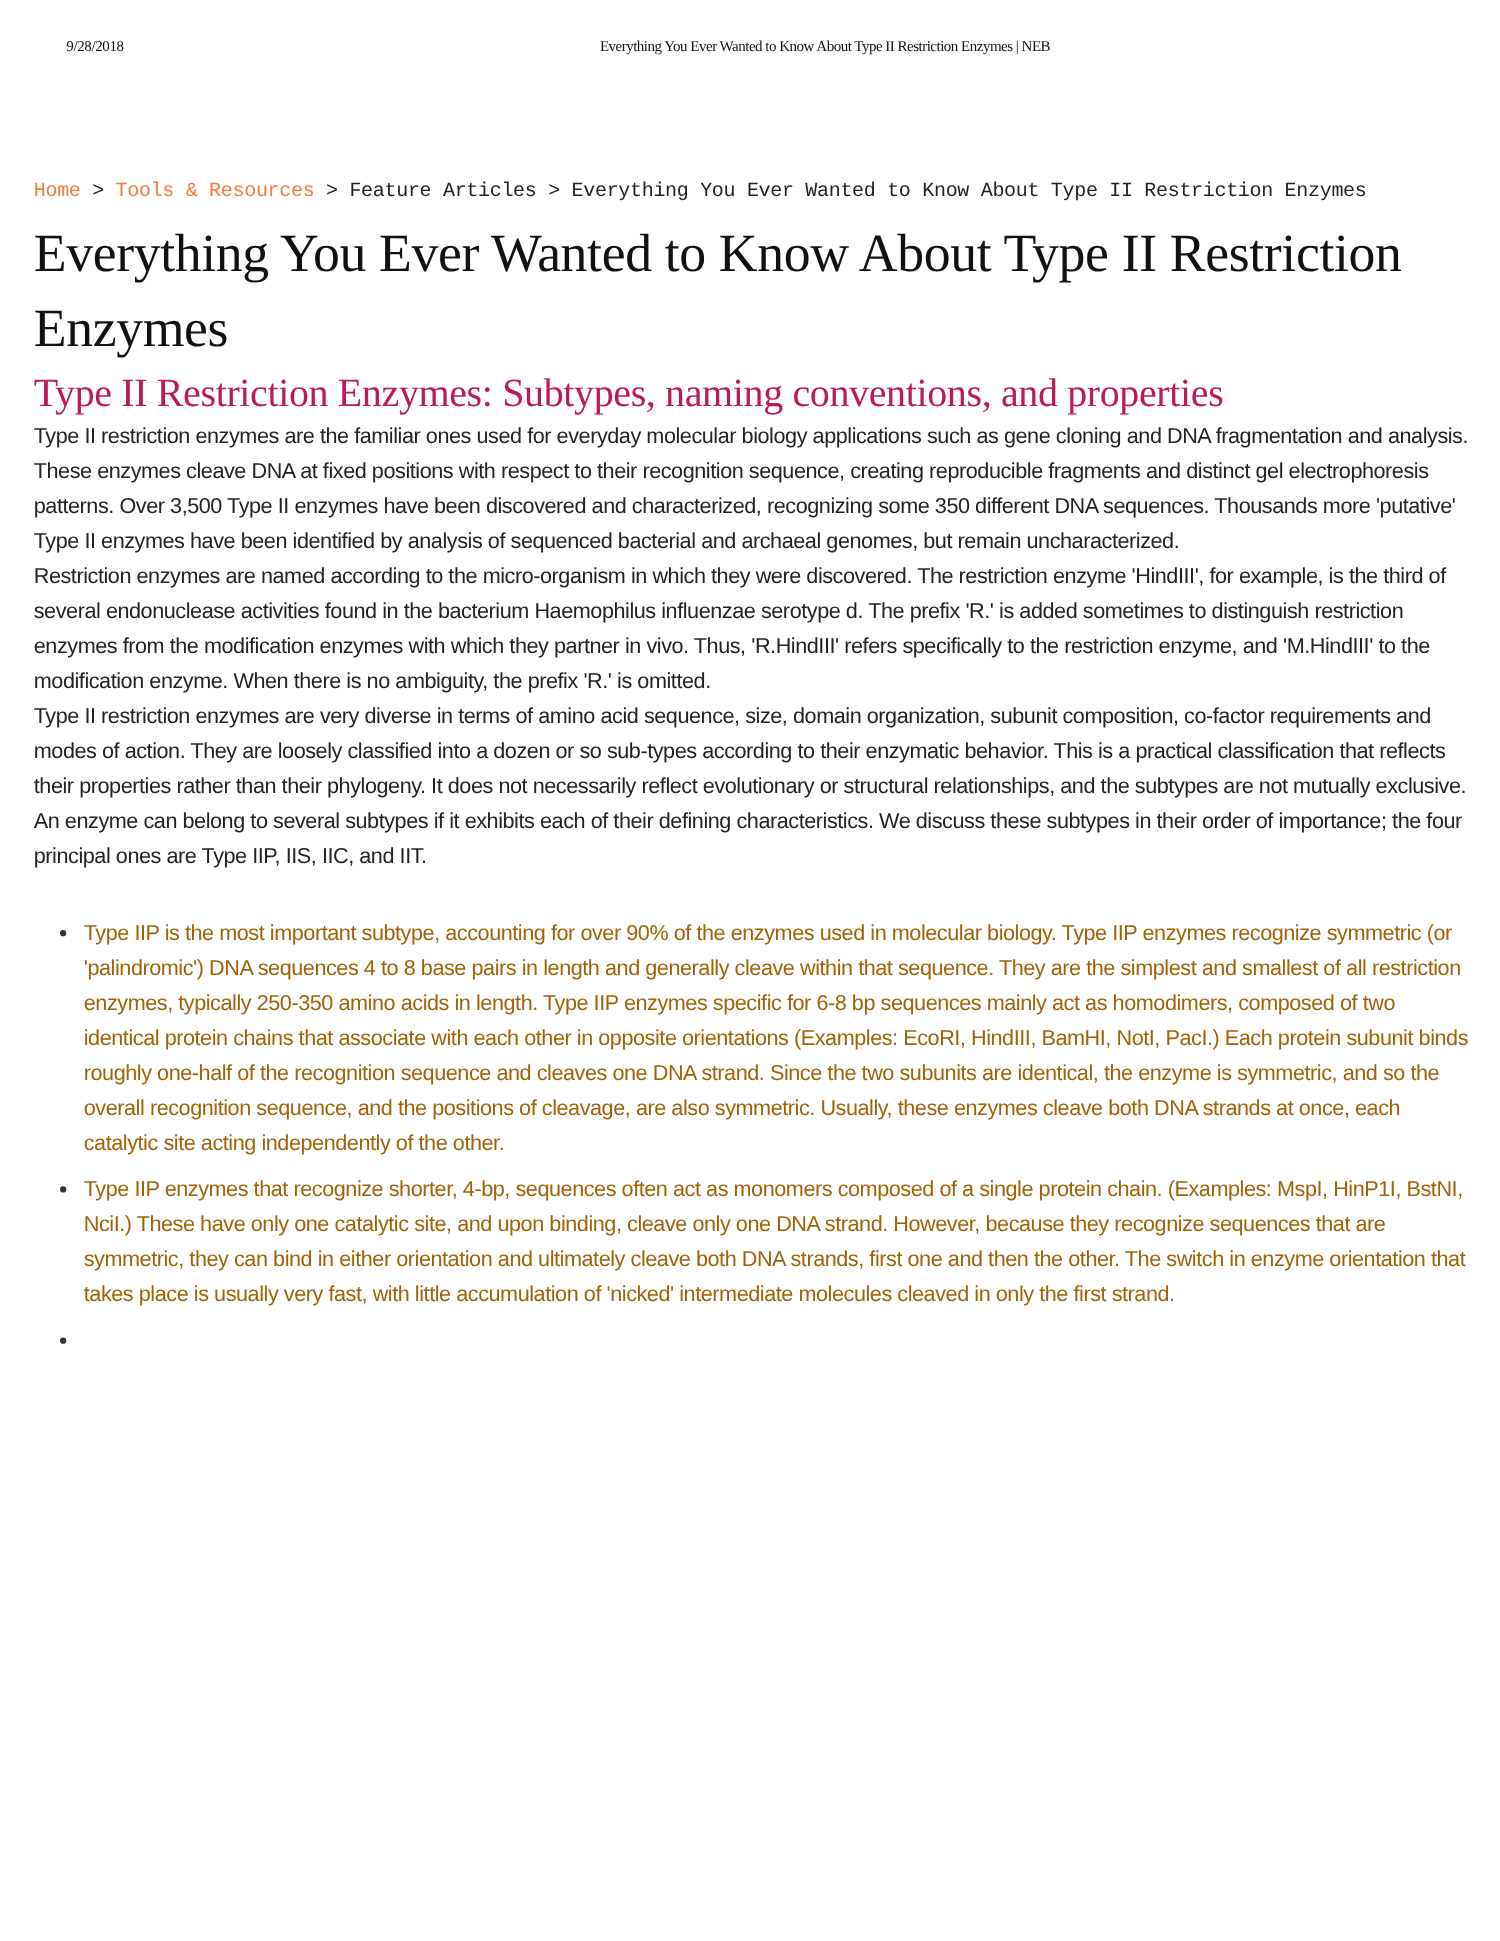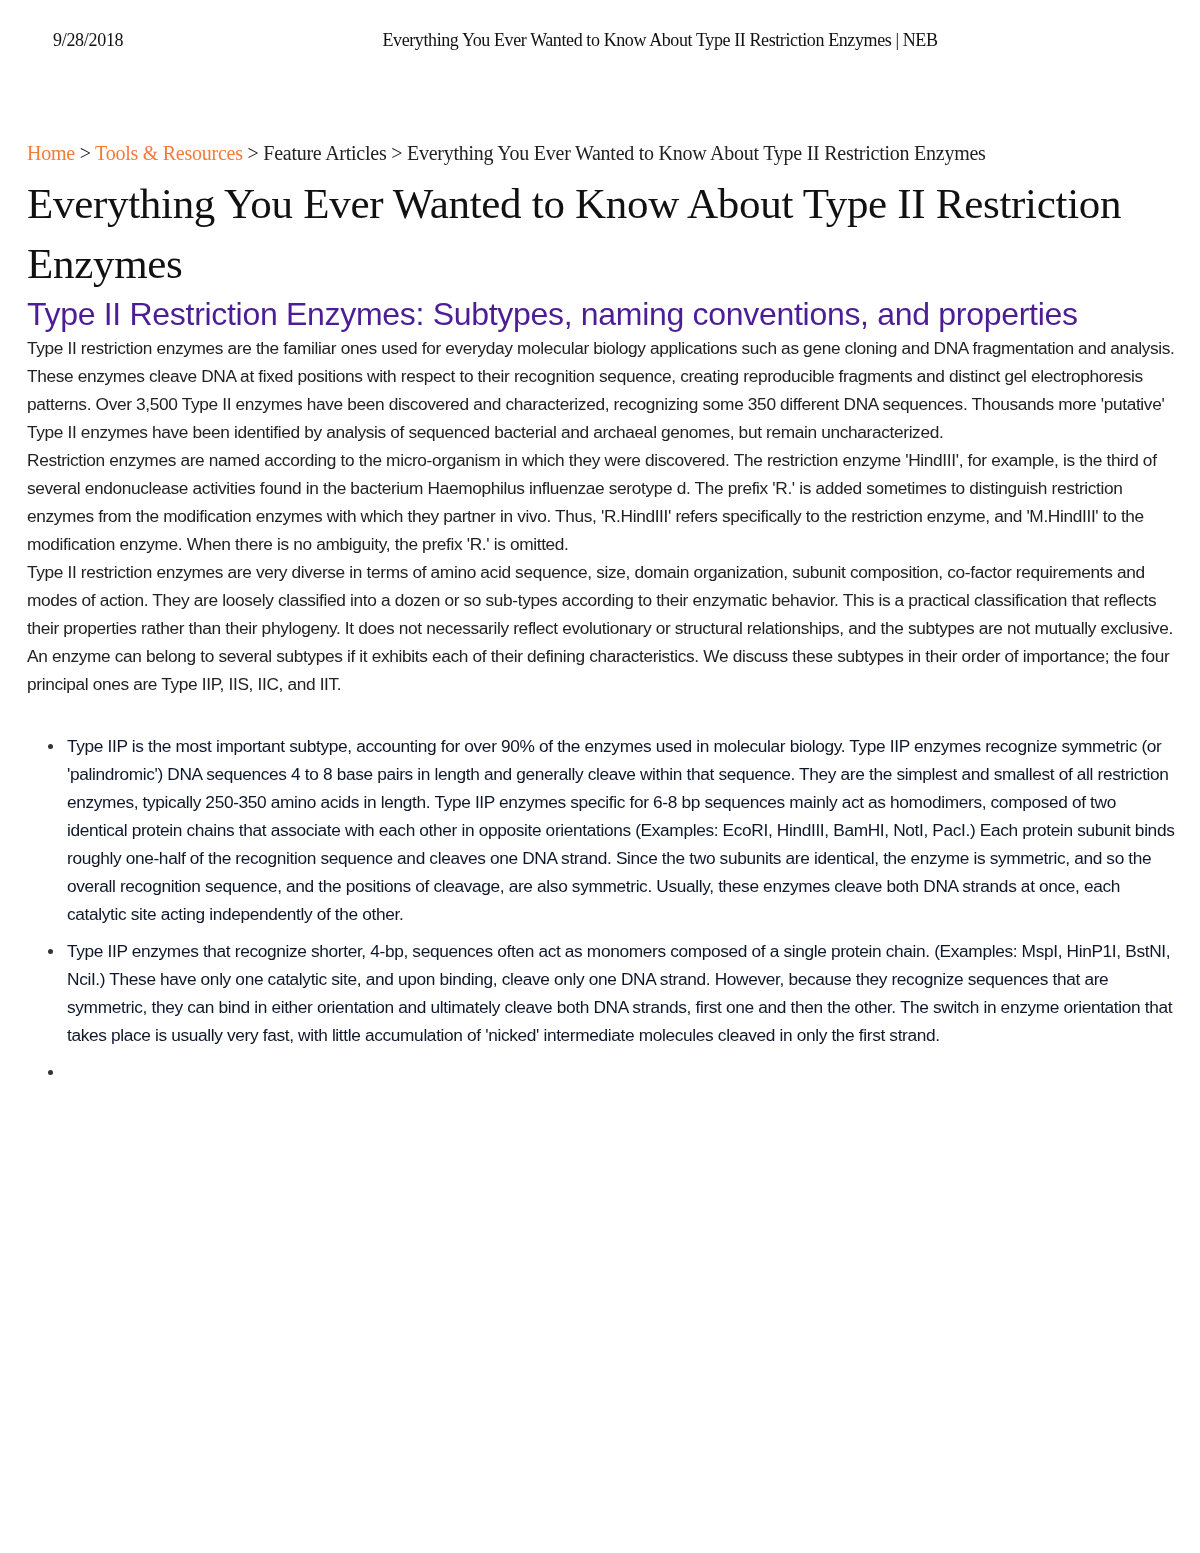--- a/index.html
+++ b/index.html
@@ -1,59 +1,59 @@
 <!DOCTYPE html>
 <html><head>
 <meta charset="utf-8">
 <style>
   html, body { margin: 0; padding: 0; background: #ffffff; }
   body { width: 1200px; height: 1553px; position: relative; overflow: hidden; color: #222; }
   .print-header, .print-footer {
     position: absolute; left: 0; width: 1200px;
-    font-family: "Liberation Serif", serif; font-size: 18px; color: #111;
+    font-family: "Liberation Serif", serif; font-size: 12px; color: #111;
   }
   .print-header { top: 30px; height: 20px; }
   .print-footer { top: 1570px; height: 20px; text-decoration: underline; }
   .ph-date { position: absolute; left: 53px; top: 0; letter-spacing: -0.3px; }
   .ph-title { position: absolute; left: 0; width: 1320px; text-align: center; top: 0; letter-spacing: -0.4px; }
   .pf-url { position: absolute; left: 53px; top: 0; letter-spacing: -0.45px; }
   .pf-page { position: absolute; left: 1127px; top: 0; }
 
   .content { position: absolute; left: 27px; top: 140px; width: 1150px; }
   .breadcrumb {
-    font-family: Liberation Serif, serif; font-size: 20px; color: #222;
+    font-family: Liberation Mono, monospace; font-size: 16px; color: #222;
     letter-spacing: -0.25px; line-height: 26px; height: 26px; white-space: nowrap;
   }
   .breadcrumb a { color: #f47a3a; text-decoration: none; }
   .breadcrumb .sep { color: #222; }
 
   h1.page-title {
     font-family: "Liberation Serif", serif; font-weight: normal;
     font-size: 43px; line-height: 60px; margin: 8px 0 0 0; color: #111;
     letter-spacing: -0.3px;
   }
   h2.section-title {
-    font-family: Liberation Sans, sans-serif; font-weight: normal;
-    font-size: 32px; line-height: 40px; color: #4c1d95; margin: 0; letter-spacing: -0.3px;
+    font-family: Liberation Serif, serif; font-weight: normal;
+    font-size: 32px; line-height: 40px; color: #be185d; margin: 0; letter-spacing: -0.3px;
   }
   .h2-a { margin-top: 44px; }
   .h2-b { margin-top: 22px; }
   p.body {
     font-family: Liberation Sans, sans-serif; font-size: 17.3px; line-height: 28px;
     color: #222; margin: 0; letter-spacing: -0.35px;
   }
   .p1 { margin-top: 34px; }
   .p2, .p3 { margin-top: 28px; }
   ul.bullets {
     list-style: none; margin: 34px 0 0 0; padding: 0 0 0 40px;
   }
   ul.bullets li {
     position: relative;
     font-family: "Liberation Sans", sans-serif; font-size: 17.3px; line-height: 28px;
-    color: #0f172a; letter-spacing: -0.35px; margin-bottom: 9px;
+    color: #a16207; letter-spacing: -0.35px; margin-bottom: 9px;
   }
   ul.bullets li .bullet {
     position: absolute; left: -19px; top: 12px; width: 5px; height: 5px;
     background: #333; border-radius: 50%;
   }
 </style>
 </head>
 <body>
 
 <div class="print-header">

